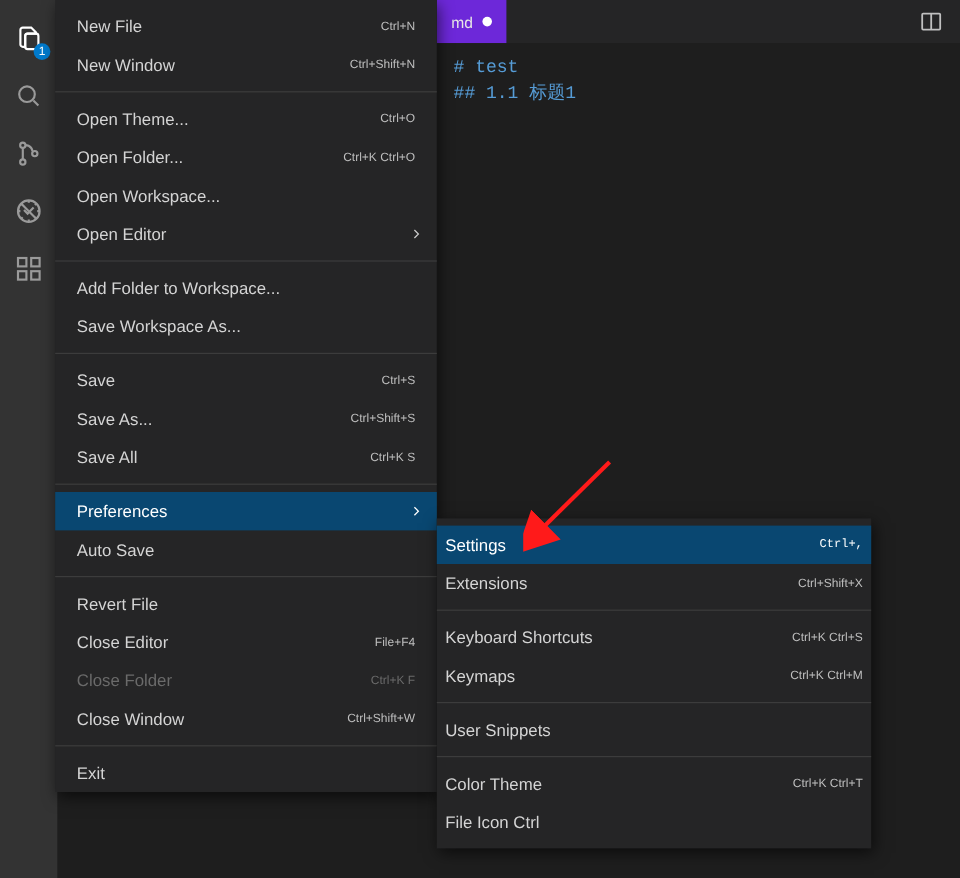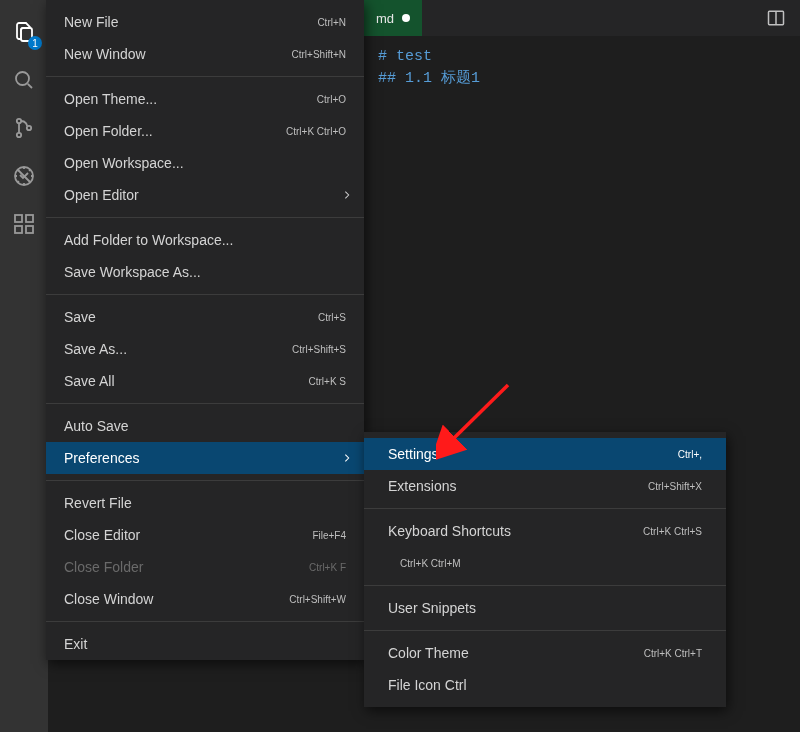--- a/index.html
+++ b/index.html
@@ -51,21 +51,21 @@
     background: #252526;
     display: flex;
     align-items: center;
   }
   .tab {
     height: 36px;
     display: flex;
     align-items: center;
     gap: 8px;
     padding: 0 12px;
-    background: #14532d;
+    background: #6d28d9;
     color: #e6e6e6;
     font-size: 13px;
     margin-left: 316px; 
   }
   .tab .dirty-dot {
     width: 8px; height: 8px; border-radius: 50%;
     background: #ffffff;
   }
   .tabbar-right {
     margin-left: auto;
@@ -121,34 +121,34 @@
   .menu-item.disabled .shortcut { color: #6a6a6a; }
   .menu-sep {
     height: 1px;
     background: #3c3c3c;
     margin: 6px 0;
   }
   .menu-item.highlight {
     background: #094771;
     color: #ffffff;
   }
-  .menu-item.highlight .shortcut { color: #ffffff; }
+  .menu-item.highlight .shortcut { color: #ffffff; font-family: Liberation Mono, monospace; }
   .menu-item.highlight .chevron { color: #ffffff; }
 
   
   .submenu {
     position: absolute;
     left: 364px; top: 432px;
     width: 362px;
     background: #252526;
     box-shadow: 2px 4px 12px rgba(0,0,0,.6);
     padding: 6px 0;
     z-index: 60;
   }
-  .submenu .menu-item { padding: 0 24px; }
+  .submenu .menu-item { padding: 0 7px; }
   .submenu .menu-item .shortcut { margin-left: 12px; }
 
   
   .arrow-svg {
     position: absolute;
     z-index: 70;
     pointer-events: none;
   }
 
   
@@ -272,31 +272,31 @@
   </div>
   <div class="menu-item">
     <span class="label">Save As...</span>
     <span class="shortcut">Ctrl+Shift+S</span>
   </div>
   <div class="menu-item">
     <span class="label">Save All</span>
     <span class="shortcut">Ctrl+K S</span>
   </div>
   <div class="menu-sep"></div>
-  <div class="menu-item">
-    <span class="label">Auto Save</span>
-  </div>
   <div class="menu-item highlight">
     <span class="label">Preferences</span>
     <span class="chevron">
       <svg width="10" height="10" viewBox="0 0 24 24" fill="none" stroke="currentColor" stroke-width="2.5">
           <polyline points="8 4 16 12 8 20"></polyline>
         </svg>
     </span>
   </div>
+  <div class="menu-item">
+    <span class="label">Auto Save</span>
+  </div>
   <div class="menu-sep"></div>
   <div class="menu-item">
     <span class="label">Revert File</span>
   </div>
   <div class="menu-item">
     <span class="label">Close Editor</span>
     <span class="shortcut">File+F4</span>
   </div>
   <div class="menu-item disabled">
     <span class="label">Close Folder</span>
@@ -320,20 +320,21 @@
   <div class="menu-item">
     <span class="label">Extensions</span>
     <span class="shortcut">Ctrl+Shift+X</span>
   </div>
   <div class="menu-sep"></div>
   <div class="menu-item">
     <span class="label">Keyboard Shortcuts</span>
     <span class="shortcut">Ctrl+K Ctrl+S</span>
   </div>
   <div class="menu-item">
+    <span class="label">Keymaps</span>
     <span class="shortcut">Ctrl+K Ctrl+M</span>
   </div>
   <div class="menu-sep"></div>
   <div class="menu-item">
     <span class="label">User Snippets</span>
   </div>
   <div class="menu-sep"></div>
   <div class="menu-item">
     <span class="label">Color Theme</span>
     <span class="shortcut">Ctrl+K Ctrl+T</span>

